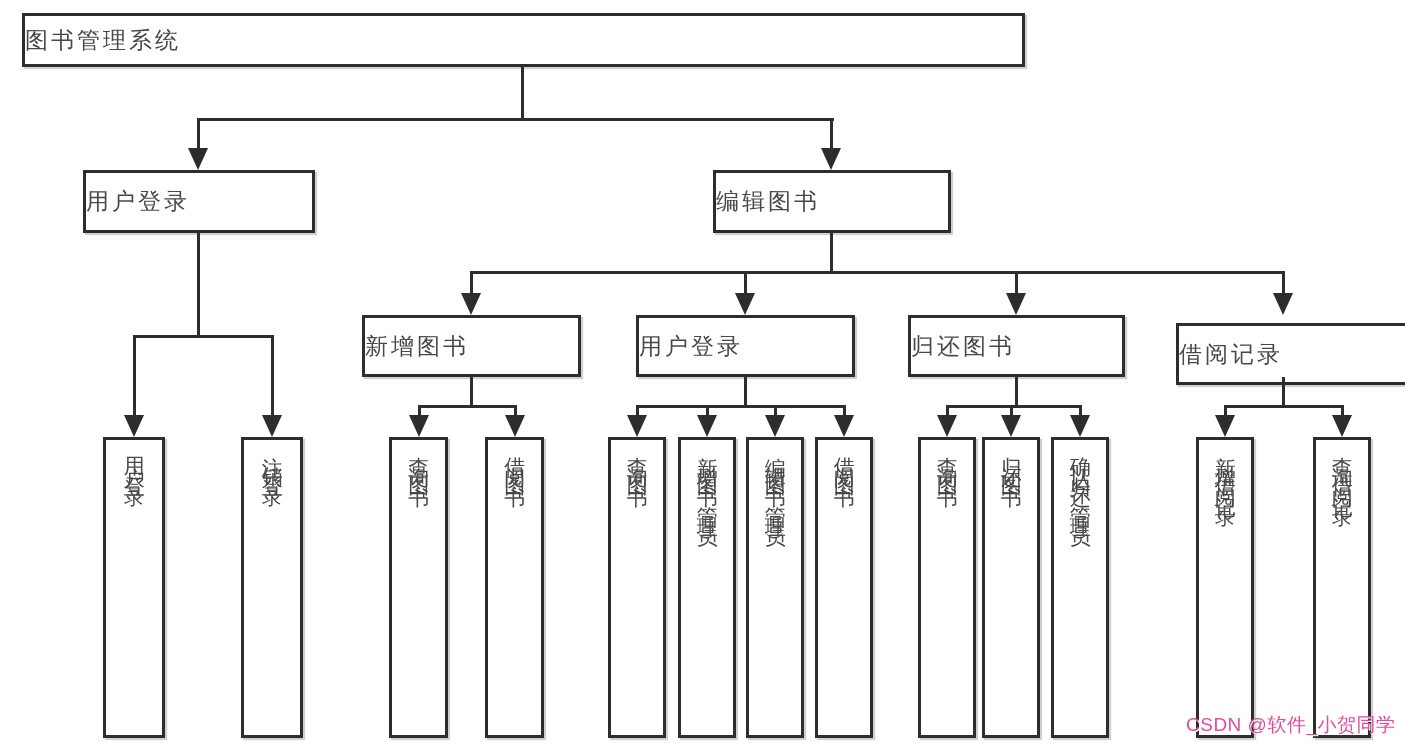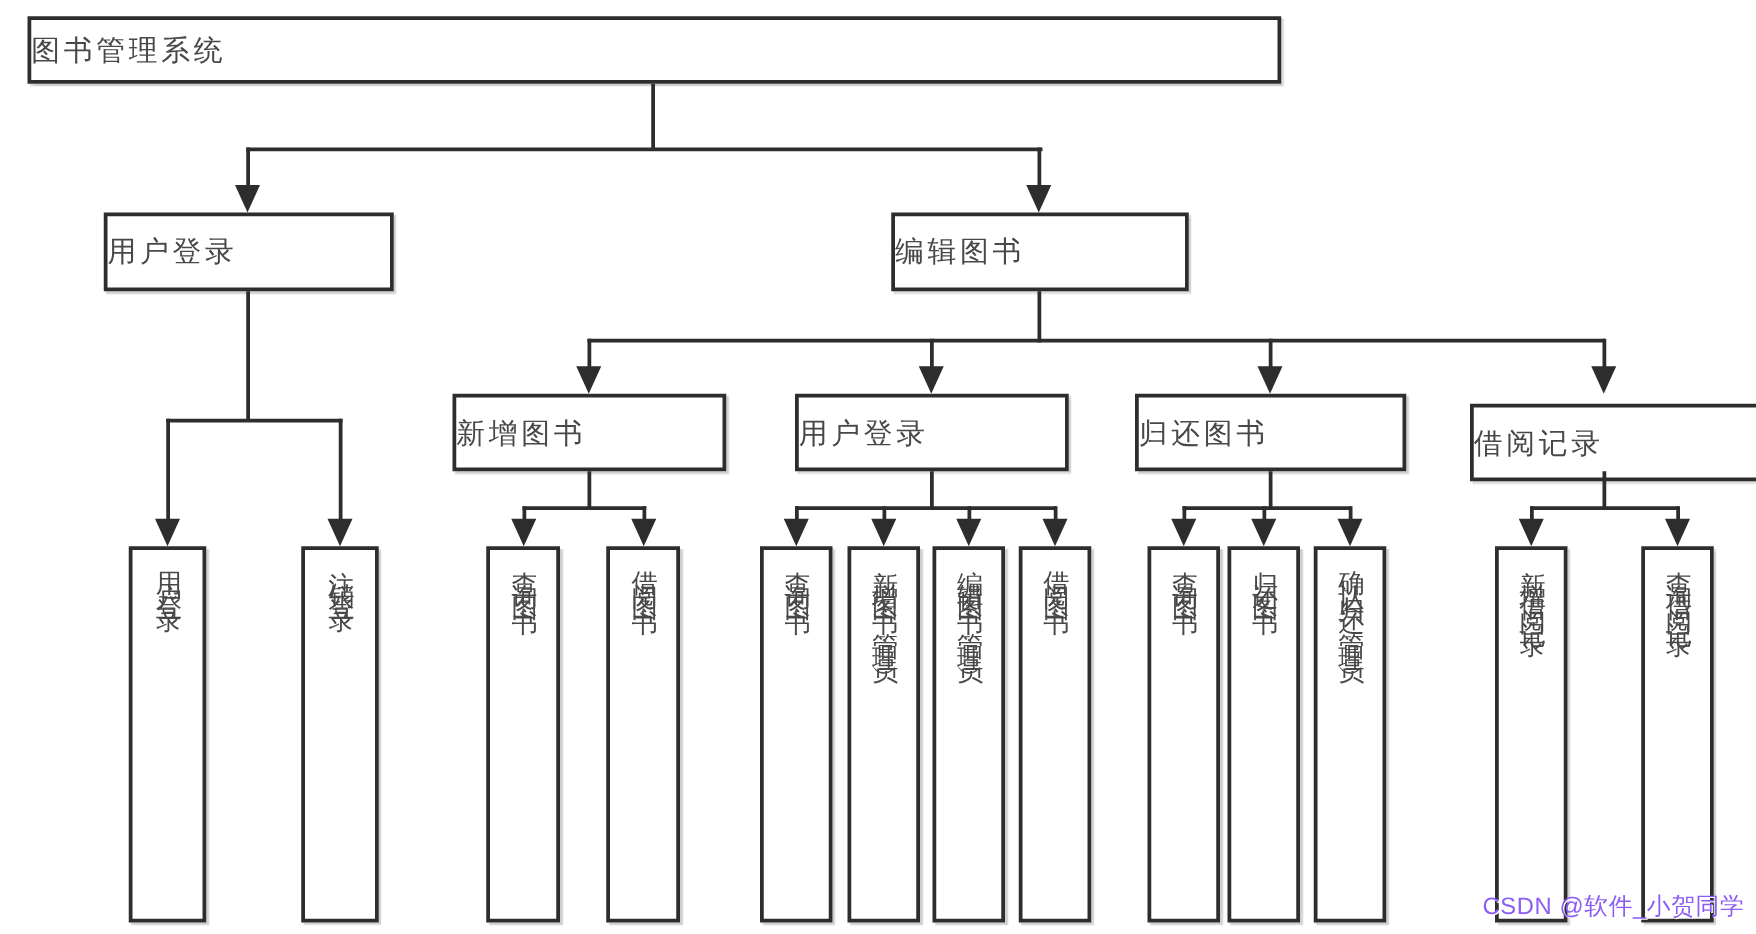--- a/index.html
+++ b/index.html
@@ -22,21 +22,21 @@
   .vl,.hl{position:absolute;background:#2d2d2d;}
   .vl{width:3px;}
   .hl{height:3px;}
   .ah{
     position:absolute;width:0;height:0;
     border-left:10px solid transparent;border-right:10px solid transparent;
     border-top:22px solid #2d2d2d;
   }
   .watermark{
     position:absolute;left:1186px;top:712px;font-size:19px;letter-spacing:0.5px;
-    color:#8b5cf6;white-space:nowrap;text-shadow:1px 1px 0 #ffffff;z-index:5;
+    color:#ec4899;white-space:nowrap;text-shadow:1px 1px 0 #ffffff;z-index:5;
   }
 </style>
 </head>
 <body>
 
 <div class="canvas">
 
   <div class="box" style="left:22px;top:13px;width:1003px;height:54px;">
     <span class="hlabel">图书管理系统</span>
   </div>

